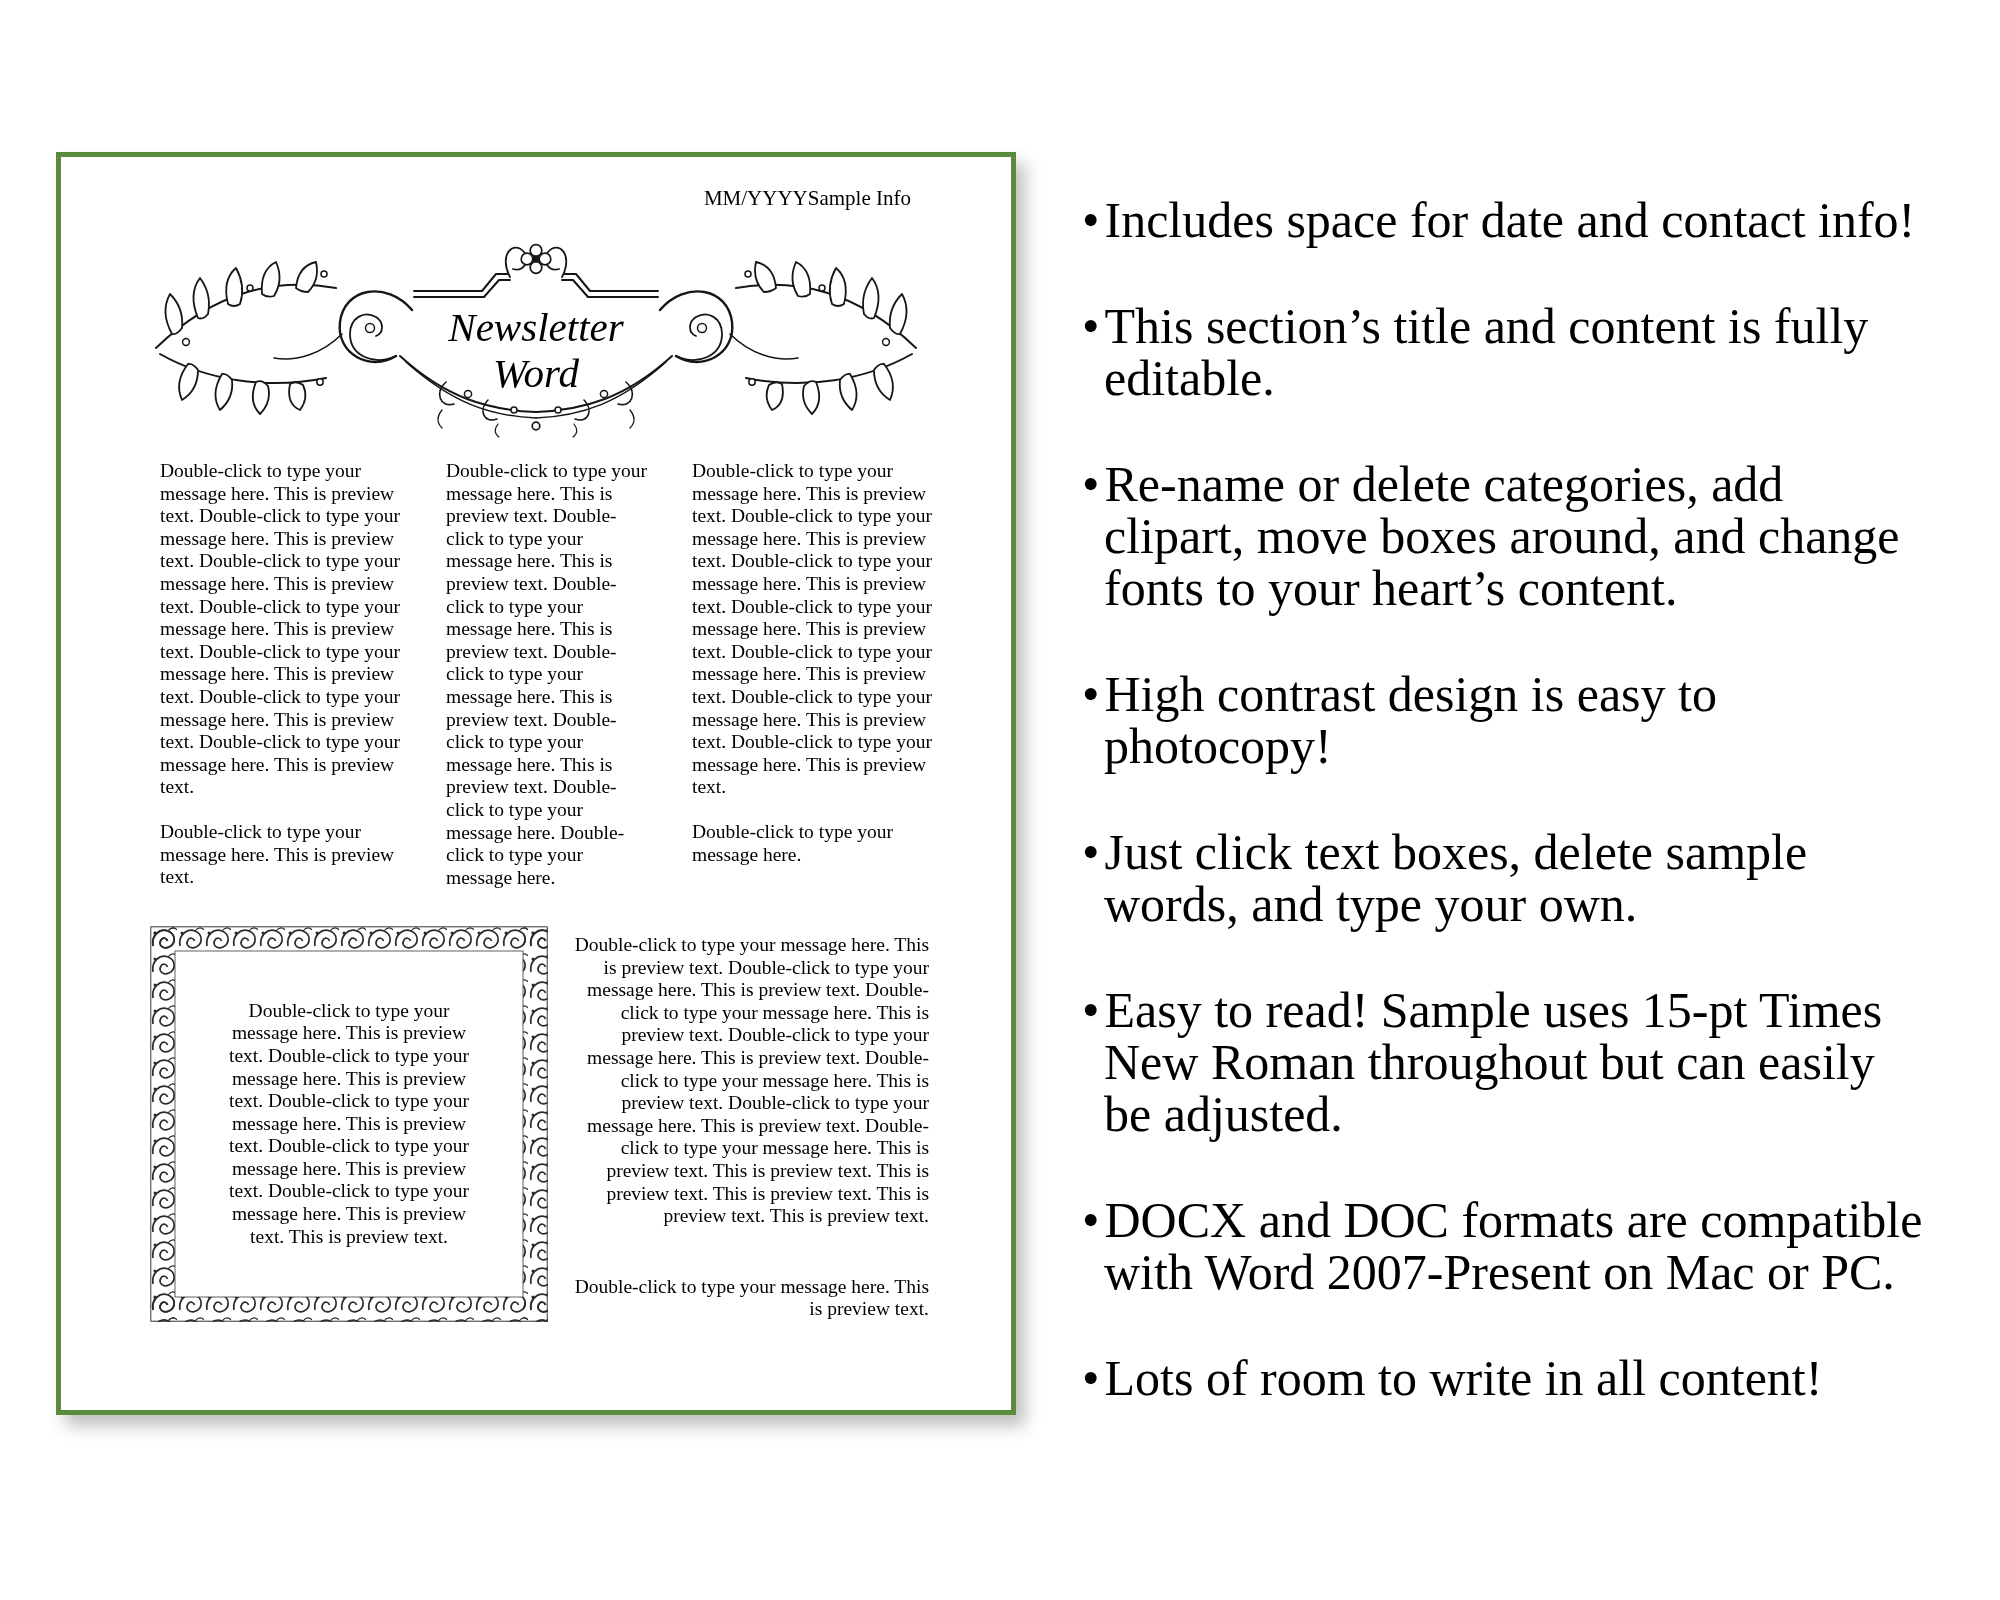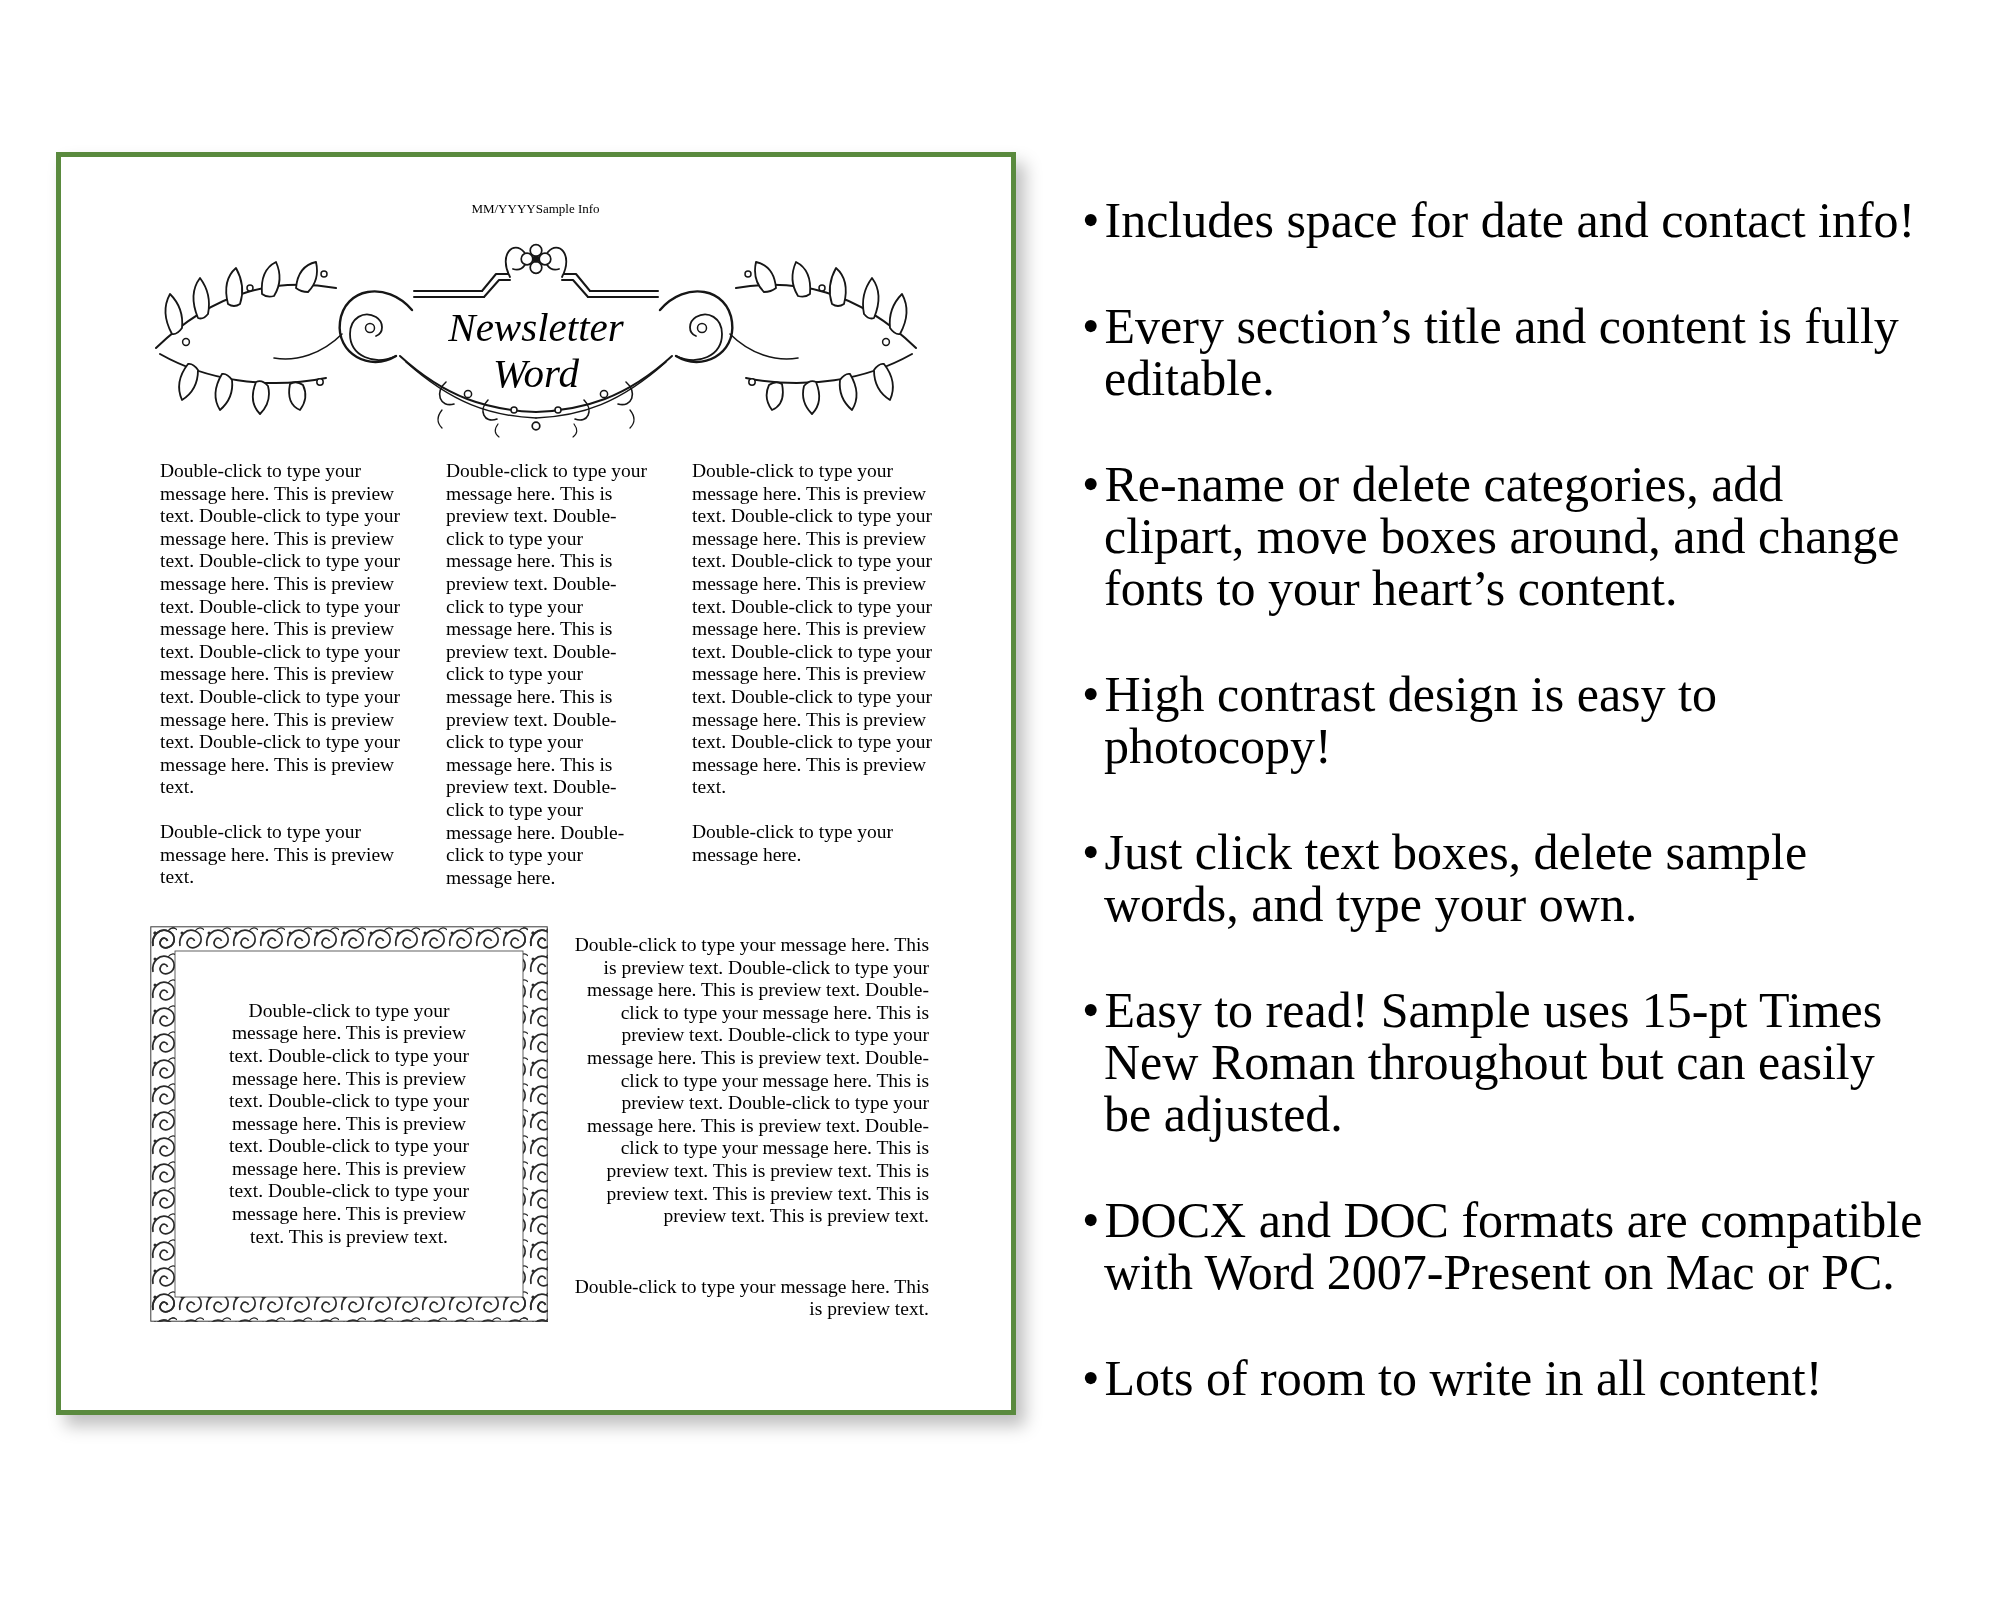--- a/index.html
+++ b/index.html
@@ -9,23 +9,23 @@
   }
   .canvas{position:absolute;inset:0;overflow:hidden;}
 
   
   .preview-frame{
     position:absolute;left:56px;top:152px;width:950px;height:1253px;
     border:5px solid #5a8a3e;background:#fff;
     box-shadow:9px 11px 16px rgba(0,0,0,0.25);
   }
   .nl-header{
-    position:absolute;left:99px;right:100px;top:40px;
-    display:flex;justify-content:center;
-    font-size:13px;line-height:23px;
+    position:absolute;left:99px;right:100px;top:30px;
+    display:flex;justify-content:flex-end;
+    font-size:21px;line-height:23px;
   }
   .nl-masthead{position:absolute;top:73px;left:85px;width:780px;height:217px;}
   .nl-masthead svg{position:absolute;left:0;top:0;}
   .nl-title{
     position:absolute;left:0;right:0;top:74px;text-align:center;
     font-style:italic;font-size:41px;line-height:46px;
   }
   .nl-columns{
     position:absolute;top:303px;left:99px;width:772px;
     display:flex;justify-content:space-between;
@@ -167,21 +167,21 @@
 
     <div class="nl-bottom-right">
       <p>Double-click to type your message here. This is preview text. Double-click to type your message here. This is preview text. Double-click to type your message here. This is preview text. Double-click to type your message here. This is preview text. Double-click to type your message here. This is preview text. Double-click to type your message here. This is preview text. Double-click to type your message here. This is preview text. This is preview text. This is preview text. This is preview text. This is preview text. This is preview text.</p>
       <p>Double-click to type your message here. This is preview text.</p>
     </div>
 
   </div>
 
   <ul class="features">
     <li><span class="blt">•</span><span>Includes space for date and contact info!</span></li>
-    <li><span class="blt">•</span><span>Every section’s title and content is fully editable.</span></li>
+    <li><span class="blt">•</span><span>This section’s title and content is fully editable.</span></li>
     <li><span class="blt">•</span><span>Re-name or delete categories, add clipart, move boxes around, and change fonts to your heart’s content.</span></li>
     <li><span class="blt">•</span><span>High contrast design is easy to photocopy!</span></li>
     <li><span class="blt">•</span><span>Just click text boxes, delete sample words, and type your own.</span></li>
     <li><span class="blt">•</span><span>Easy to read! Sample uses 15-pt Times New Roman throughout but can easily be adjusted.</span></li>
     <li><span class="blt">•</span><span>DOCX and DOC formats are compatible with Word 2007-Present on Mac or PC.</span></li>
     <li><span class="blt">•</span><span>Lots of room to write in all content!</span></li>
   </ul>
 
 </div>
 

